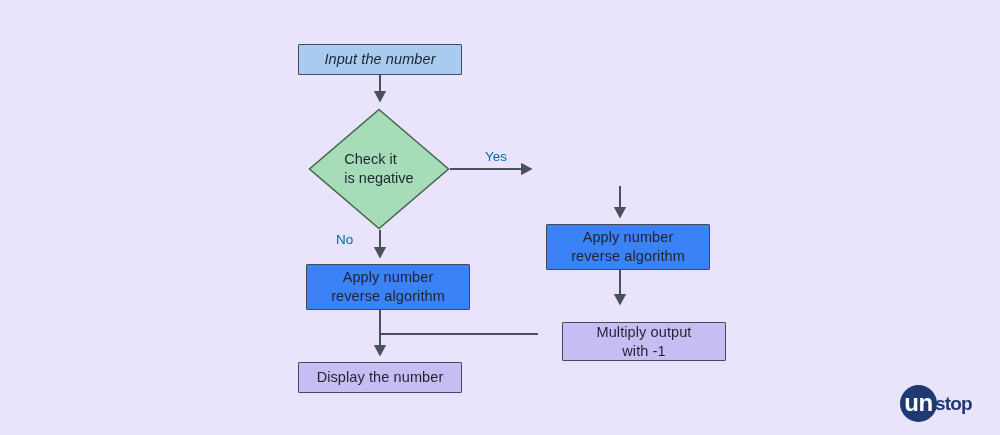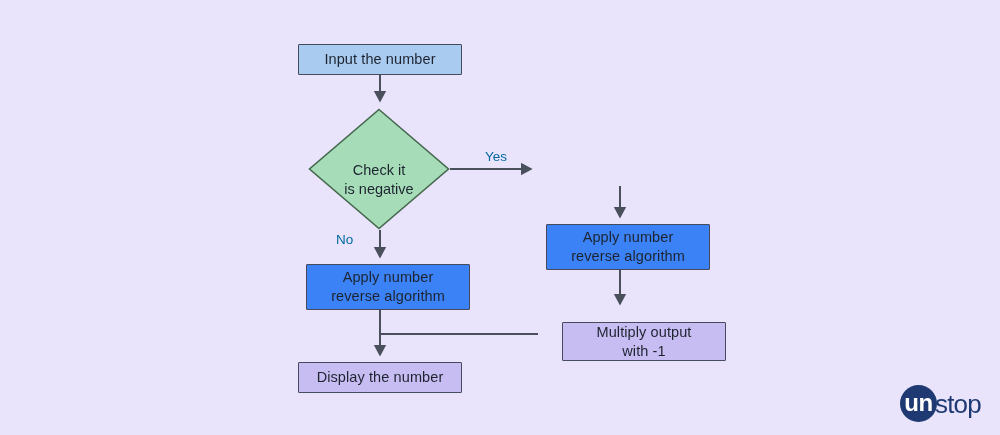--- a/index.html
+++ b/index.html
@@ -54,27 +54,27 @@
   }
   .diamond-wrap svg {
     position: absolute;
     left: 0;
     top: 0;
     overflow: visible;
   }
   .diamond-label {
     position: absolute;
     left: 0;
-    top: 11px;
+    top: 0;
     width: 100%;
     height: 100%;
     display: flex;
     align-items: center;
     justify-content: center;
-    text-align: center;
+    text-align: left;
     font-size: 14.5px;
     line-height: 1.3;
     color: #1d2430;
     white-space: pre-line;
   }
   .edge-label {
     position: absolute;
     font-size: 13.5px;
     color: #0369a1;
     white-space: nowrap;
@@ -96,22 +96,22 @@
     justify-content: center;
     font-size: 24px;
     font-weight: bold;
     letter-spacing: -0.5px;
     line-height: 1;
     padding-bottom: 1px;
     box-sizing: border-box;
   }
   #logo .wordmark {
     color: #1f3a73;
-    font-size: 26px;
-    font-weight: normal;
+    font-size: 19px;
+    font-weight: bold;
     letter-spacing: -0.8px;
     margin-left: -2px;
     line-height: 1;
   }
 </style>
 </head>
 <body>
 
 <div id="canvas">
 
@@ -144,21 +144,21 @@
 
     <g>
       <line x1="538" y1="334" x2="380" y2="334" stroke="#4a4f5c" stroke-width="2"></line>
     </g>
 
     <g>
       <line x1="380" y1="310" x2="380" y2="355" stroke="#4a4f5c" stroke-width="2" marker-end="url(#arrow)"></line>
     </g>
   </svg>
 
-  <div class="node rect node-blue" style="left:298px; top:44px; width:164px; height:31px;">Input the number</div>
+  <div class="node rect node-blue" style="left:298px; top:44px; width:164px; height:31px;font-style:italic;">Input the number</div>
 
   <div class="diamond-wrap" style="left:308px; top:108px; width:142px; height:122px;">
     <svg width="142" height="122" viewBox="0 0 142 122">
       <polygon points="71,1.5 140.5,61 71,120.5 1.5,61" fill="#a6ddb8" stroke="#46684f" stroke-width="1.6"></polygon>
     </svg>
     <div class="diamond-label">Check it
 is negative</div>
   </div>
 
 

